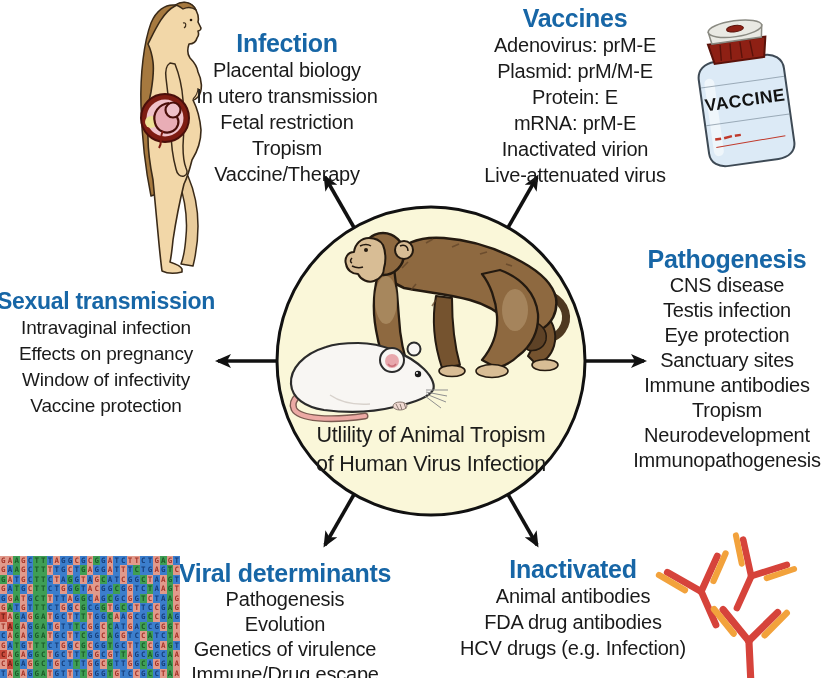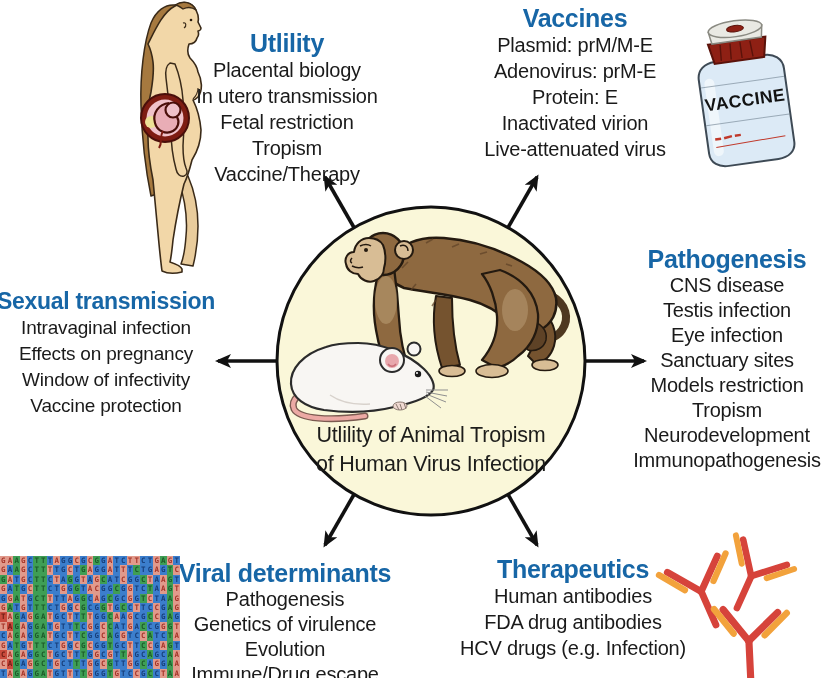--- a/index.html
+++ b/index.html
@@ -123,79 +123,80 @@
     </g>
 
     <g>
       <use href="#ab" transform="translate(700,588) rotate(-18) scale(1.25)"></use>
       <use href="#ab" transform="translate(753,573) rotate(30) scale(1.2)"></use>
       <use href="#ab" transform="translate(749,637) rotate(3) scale(1.3)"></use>
     </g>
   </svg>
 
   <div class="sec" style="left:287px;top:30px;">
-    <div class="sec-title">Utlility</div>
+    <div class="sec-title">Infection</div>
     <div>
         <div class="sec-item">Placental biology</div>
         <div class="sec-item">In utero transmission</div>
         <div class="sec-item">Fetal restriction</div>
         <div class="sec-item">Tropism</div>
         <div class="sec-item">Vaccine/Therapy</div>
       </div>
   </div>
 
   <div class="sec" style="left:575px;top:5px;">
     <div class="sec-title">Vaccines</div>
     <div>
+        <div class="sec-item">Adenovirus: prM-E</div>
         <div class="sec-item">Plasmid: prM/M-E</div>
-        <div class="sec-item">Adenovirus: prM-E</div>
         <div class="sec-item">Protein: E</div>
+        <div class="sec-item">mRNA: prM-E</div>
         <div class="sec-item">Inactivated virion</div>
         <div class="sec-item">Live-attenuated virus</div>
       </div>
   </div>
 
   <div class="sec tight" style="left:727px;top:246px;">
     <div class="sec-title">Pathogenesis</div>
     <div>
         <div class="sec-item">CNS disease</div>
         <div class="sec-item">Testis infection</div>
-        <div class="sec-item">Eye infection</div>
+        <div class="sec-item">Eye protection</div>
         <div class="sec-item">Sanctuary sites</div>
-        <div class="sec-item">Models restriction</div>
+        <div class="sec-item">Immune antibodies</div>
         <div class="sec-item">Tropism</div>
         <div class="sec-item">Neurodevelopment</div>
         <div class="sec-item">Immunopathogenesis</div>
       </div>
   </div>
 
   <div class="sec vtight" style="left:106px;top:288px;">
     <div class="sec-title small">Sexual transmission</div>
     <div>
         <div class="sec-item">Intravaginal infection</div>
         <div class="sec-item">Effects on pregnancy</div>
         <div class="sec-item">Window of infectivity</div>
         <div class="sec-item">Vaccine protection</div>
       </div>
   </div>
 
   <div class="sec tight" style="left:285px;top:560px;">
     <div class="sec-title">Viral determinants</div>
     <div>
         <div class="sec-item">Pathogenesis</div>
+        <div class="sec-item">Evolution</div>
         <div class="sec-item">Genetics of virulence</div>
-        <div class="sec-item">Evolution</div>
         <div class="sec-item">Immune/Drug escape</div>
       </div>
   </div>
 
   <div class="sec" style="left:573px;top:556px;">
-    <div class="sec-title">Therapeutics</div>
+    <div class="sec-title">Inactivated</div>
     <div>
-        <div class="sec-item">Human antibodies</div>
+        <div class="sec-item">Animal antibodies</div>
         <div class="sec-item">FDA drug antibodies</div>
         <div class="sec-item">HCV drugs (e.g. Infection)</div>
       </div>
   </div>
 
   <div class="center-caption">
     <div>Utlility of Animal Tropism</div>
     <div>of Human Virus Infection</div>
   </div>
 

